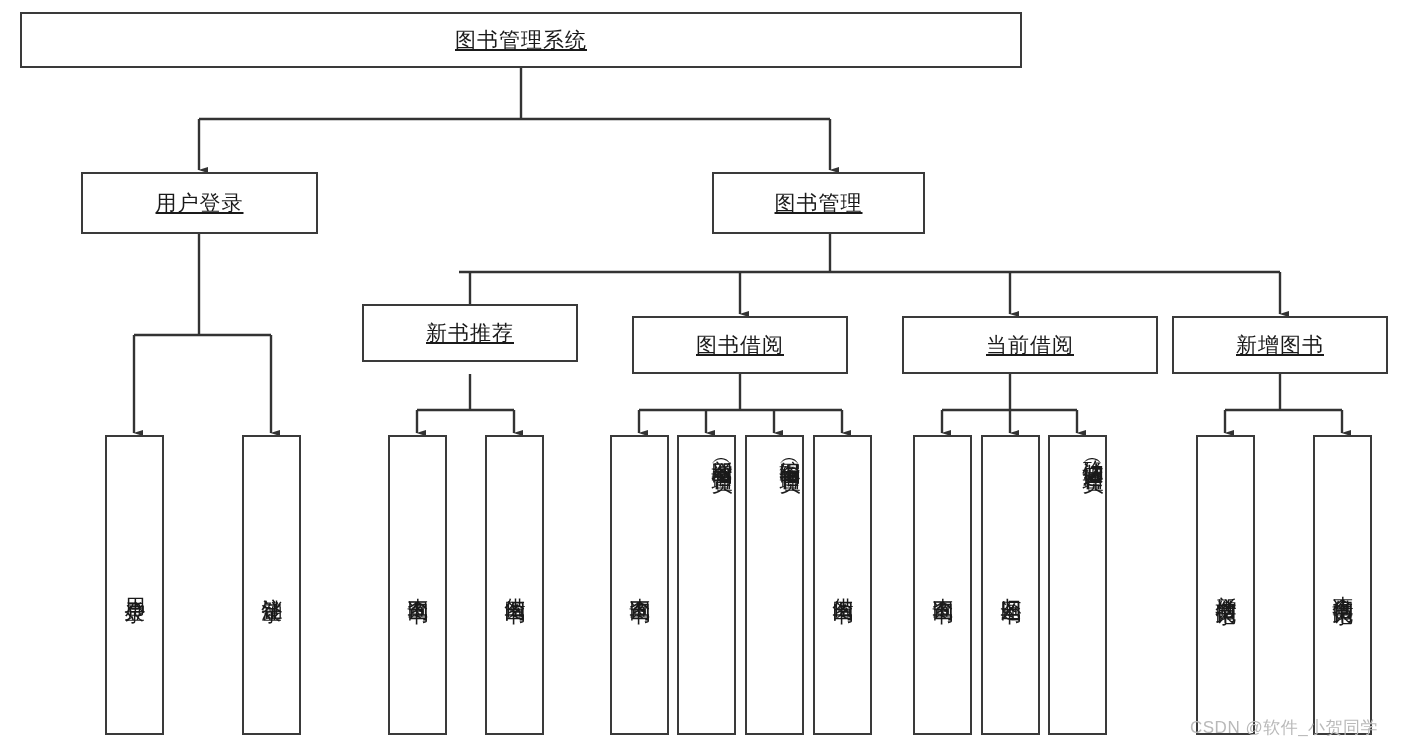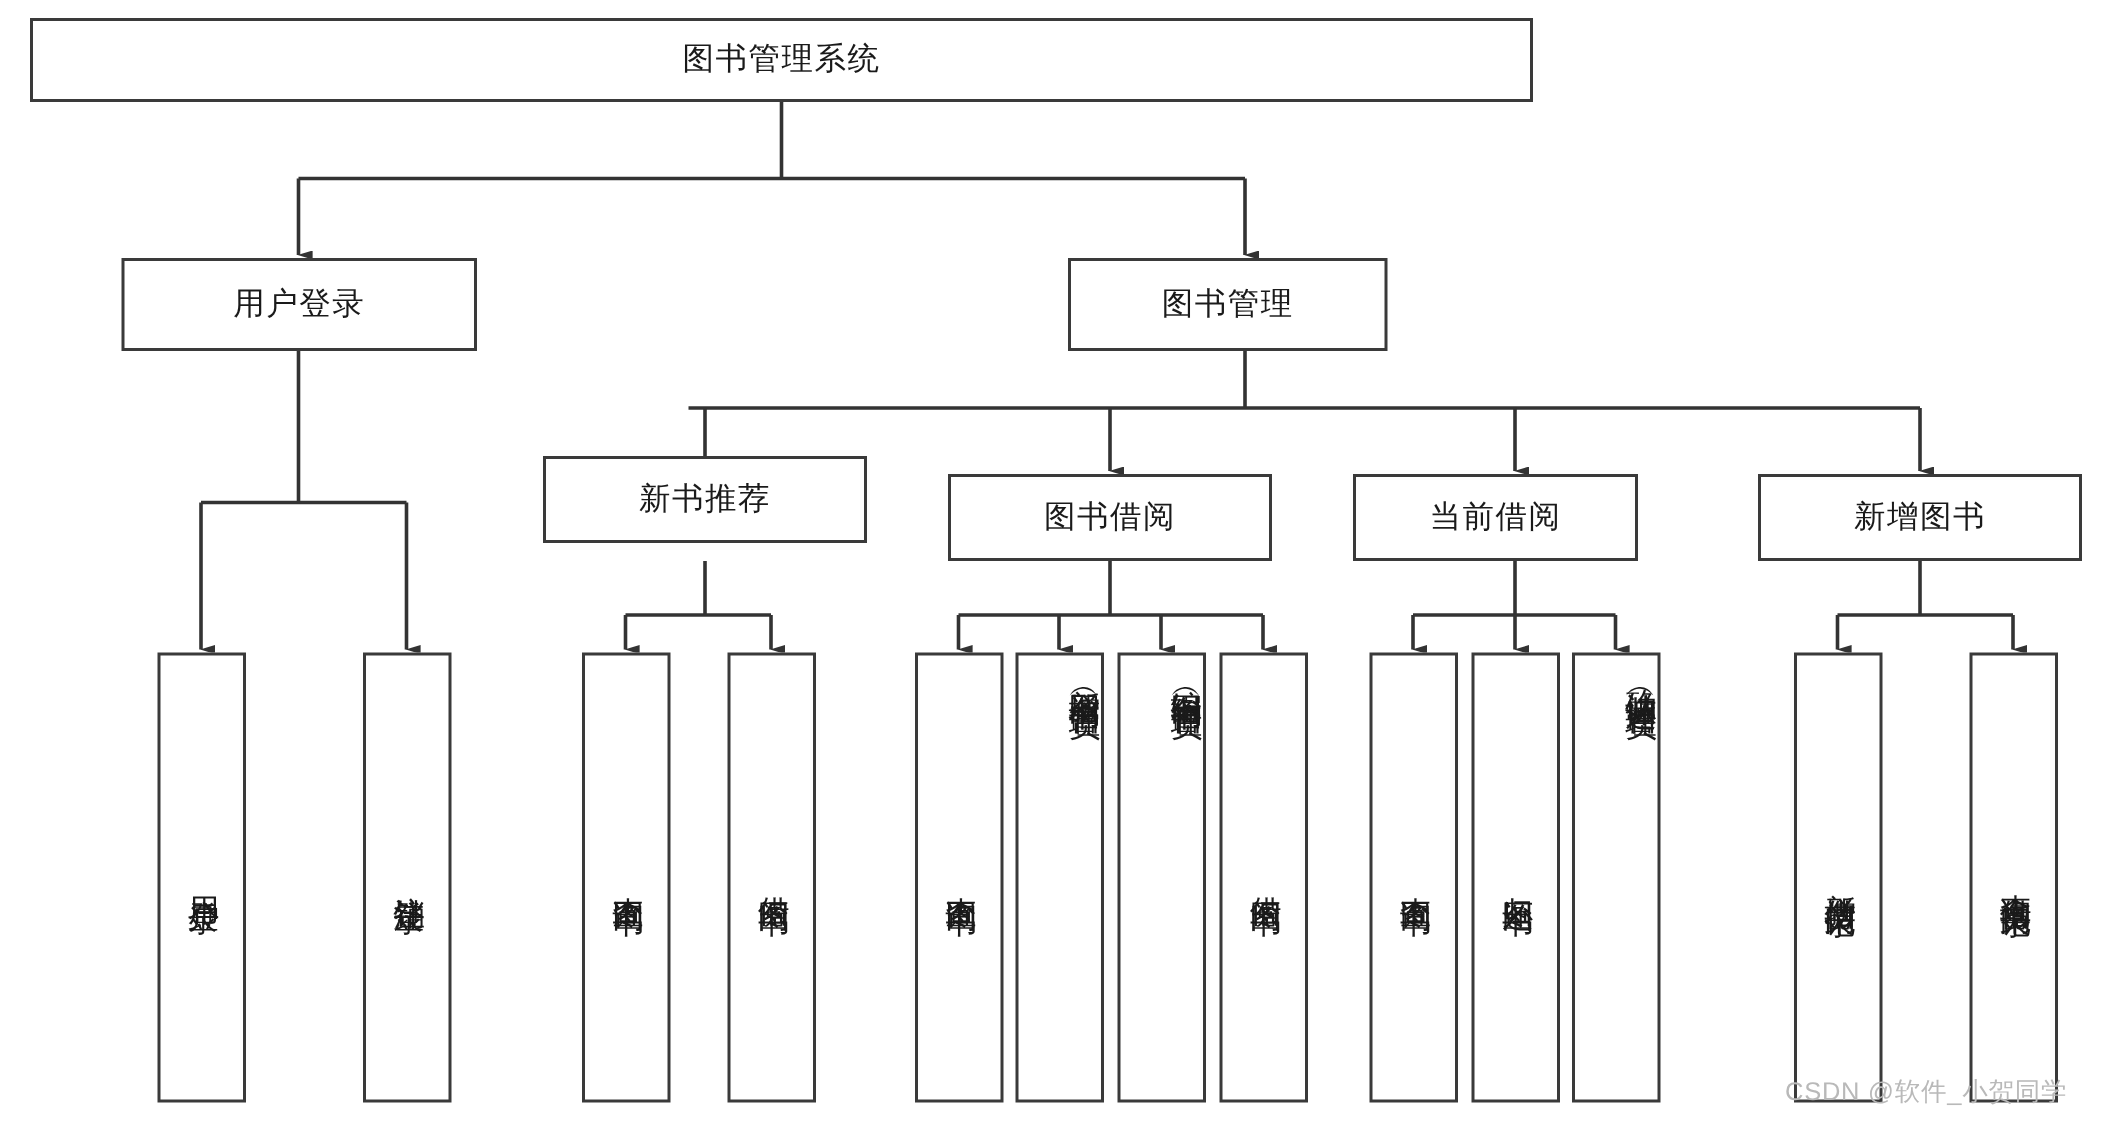--- a/index.html
+++ b/index.html
@@ -15,20 +15,21 @@
     display:flex;
     align-items:center;
     justify-content:center;
     color:#1a1a1a;
   }
   .node.horiz{
     font-size:21px;
     letter-spacing:1px;
     line-height:1.2;
     text-align:center;
+    text-decoration:underline;
   }
   .node.vert{
     font-size:21px;
     letter-spacing:2px;
     line-height:1.18;
     writing-mode:vertical-rl;
     text-orientation:upright;
     align-items:flex-start;
     justify-content:flex-start;
     padding-top:6px;
@@ -105,21 +106,21 @@
       </div>
       <div class="node horiz" style="left: 712px; top: 172px; width: 213px; height: 62px;">
         <span>图书管理</span>
       </div>
       <div class="node horiz" style="left: 362px; top: 304px; width: 216px; height: 58px;">
         <span>新书推荐</span>
       </div>
       <div class="node horiz" style="left: 632px; top: 316px; width: 216px; height: 58px;">
         <span>图书借阅</span>
       </div>
-      <div class="node horiz" style="left: 902px; top: 316px; width: 190px; height: 58px;">
+      <div class="node horiz" style="left: 902px; top: 316px; width: 256px; height: 58px;">
         <span>当前借阅</span>
       </div>
       <div class="node horiz" style="left: 1172px; top: 316px; width: 216px; height: 58px;">
         <span>新增图书</span>
       </div>
       <div class="node vert center" style="left: 105px; top: 435px; width: 59px; height: 300px;">
         <span>用户登录</span>
       </div>
       <div class="node vert center" style="left: 242px; top: 435px; width: 59px; height: 300px;">
         <span>注销登录</span>

